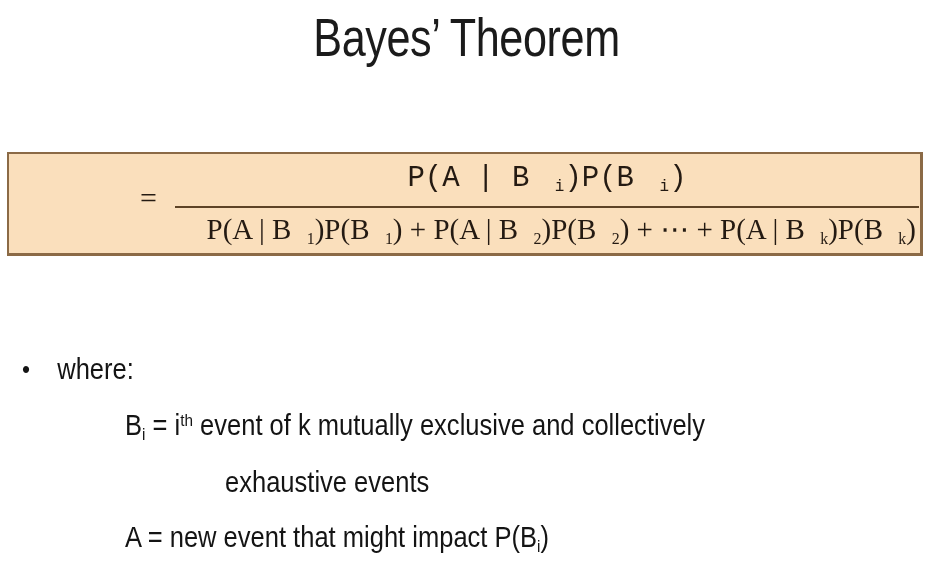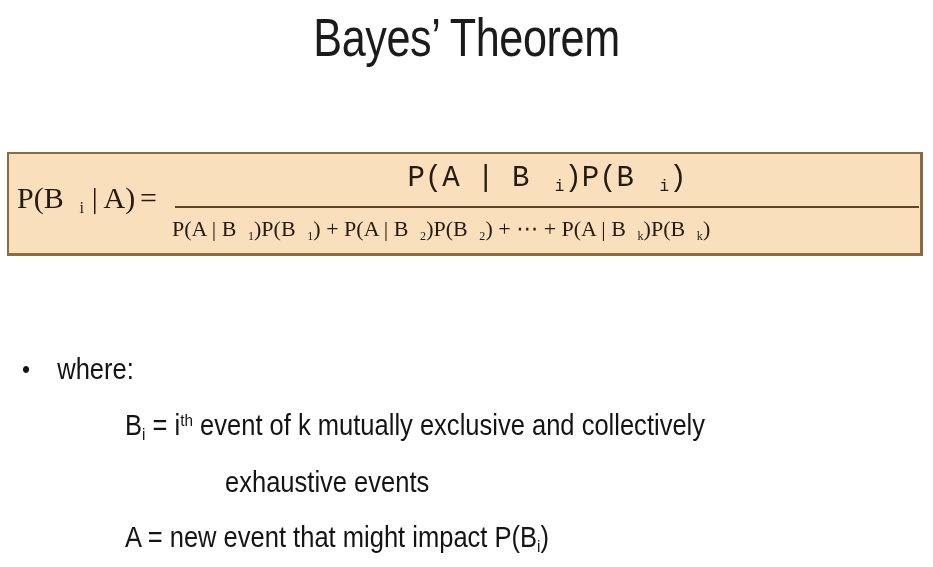--- a/index.html
+++ b/index.html
@@ -99,22 +99,22 @@
     width: 744px;
     height: 2px;
     background: #5d4326;
   }
 
   .denominator {
     position: absolute;
     left: 0;
     top: 58px;
     width: 744px;
-    text-align: left;
-    font-size: 22px;
+    text-align: right;
+    font-size: 29px;
     line-height: 34px;
     white-space: pre;
     margin-left: -3px;
   }
 
   .formula-inner sub {
     font-size: 0.55em;
     vertical-align: -0.30em;
     line-height: 0;
   }
@@ -163,21 +163,20 @@
   }
 </style>
 </head>
 <body>
 
 <div class="slide-title">Bayes’ Theorem</div>
 
 <div class="formula-box">
   <div class="formula-inner">
 
-    <div class="lhs"><span>P(B</span><span class="sp">&nbsp;</span><sub>i</sub><span> | A)</span></div>
 
     <div class="eq">=</div>
 
     <div class="fraction">
 
       <div class="numerator"><span>P(A</span><span> | B</span><span class="sp">&nbsp;</span><sub>i</sub><span>)P(B</span><span class="sp">&nbsp;</span><sub>i</sub><span>)</span></div>
 
       <div class="frac-bar"></div>
 
       <div class="denominator"><span>P(A</span><span> | B</span><span class="sp">&nbsp;</span><sub>1</sub><span>)P(B</span><span class="sp">&nbsp;</span><sub>1</sub><span>)</span><span> + </span><span>P(A</span><span> | B</span><span class="sp">&nbsp;</span><sub>2</sub><span>)P(B</span><span class="sp">&nbsp;</span><sub>2</sub><span>)</span><span> + ⋯ + </span><span>P(A</span><span> | B</span><span class="sp">&nbsp;</span><sub>k</sub><span>)P(B</span><span class="sp">&nbsp;</span><sub>k</sub><span>)</span></div>

